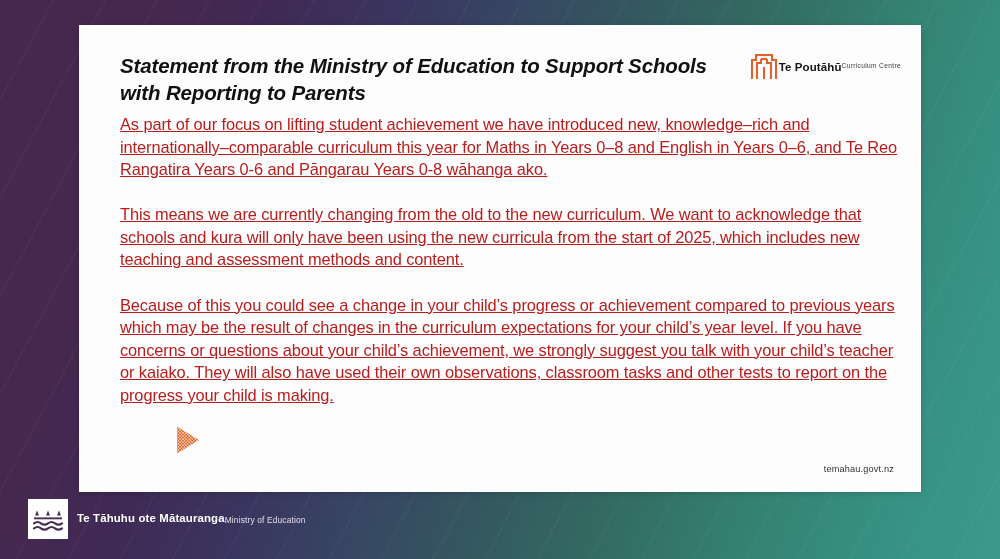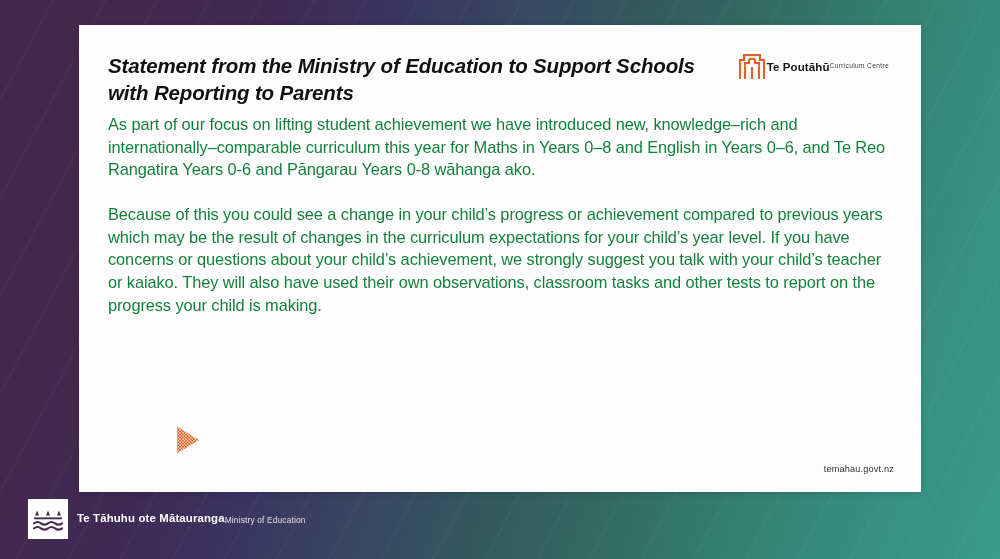--- a/index.html
+++ b/index.html
@@ -48,20 +48,21 @@
     height: 467px;
     background: #fdfdfd;
     box-shadow: 0 1px 6px rgba(0,0,0,0.18);
   }
 
   .card-inner {
     position: relative;
     width: 100%;
     height: 100%;
     padding: 24px 28px 0 29px;
+    margin-left: 12px;
   }
 
   
   .header-row {
     display: flex;
     align-items: flex-start;
     justify-content: space-between;
   }
 
   .doc-title {
@@ -99,23 +100,24 @@
     margin-top: 1.5px;
     white-space: nowrap;
   }
 
   
   .body-copy { margin-top: 7px; }
 
   .para {
     font-size: 16.4px;
     line-height: 22.6px;
-    color: #15803d;
+    color: #b91c1c;
     letter-spacing: -0.1px;
     max-width: 796px;
+    text-decoration: underline;
   }
   .para + .para { margin-top: 22.5px; }
 
   
   .card-footer {
     position: absolute;
     left: 0;
     right: 0;
     bottom: 0;
     height: 74px;
@@ -198,20 +200,21 @@
             <path d="M24 18 L36 18"></path>
           </g>
         </svg>
         <div class="poutahu-name">Te Poutāhū</div>
         <div class="poutahu-sub">Curriculum Centre</div>
       </div>
     </div>
 
     <div class="body-copy">
       <p class="para">As part of our focus on lifting student achievement we have introduced new, knowledge–rich and internationally–comparable curriculum this year for Maths in Years 0–8 and English in Years 0–6, and Te Reo Rangatira Years 0-6 and Pāngarau Years 0-8 wāhanga ako.</p>
+      <p class="para">This means we are currently changing from the old to the new curriculum. We want to acknowledge that schools and kura will only have been using the new curricula from the start of 2025, which includes new teaching and assessment methods and content.</p>
       <p class="para">Because of this you could see a change in your child’s progress or achievement compared to previous years which may be the result of changes in the curriculum expectations for your child’s year level. If you have concerns or questions about your child’s achievement, we strongly suggest you talk with your child’s teacher or kaiako. They will also have used their own observations, classroom tasks and other tests to report on the progress your child is making.</p>
     </div>
 
   </div>
 
   <div class="card-footer">
 
     <svg class="play-triangle" viewBox="0 0 24 28">
       <defs>
         <pattern id="checks" width="3.1" height="3.1" patternUnits="userSpaceOnUse">

